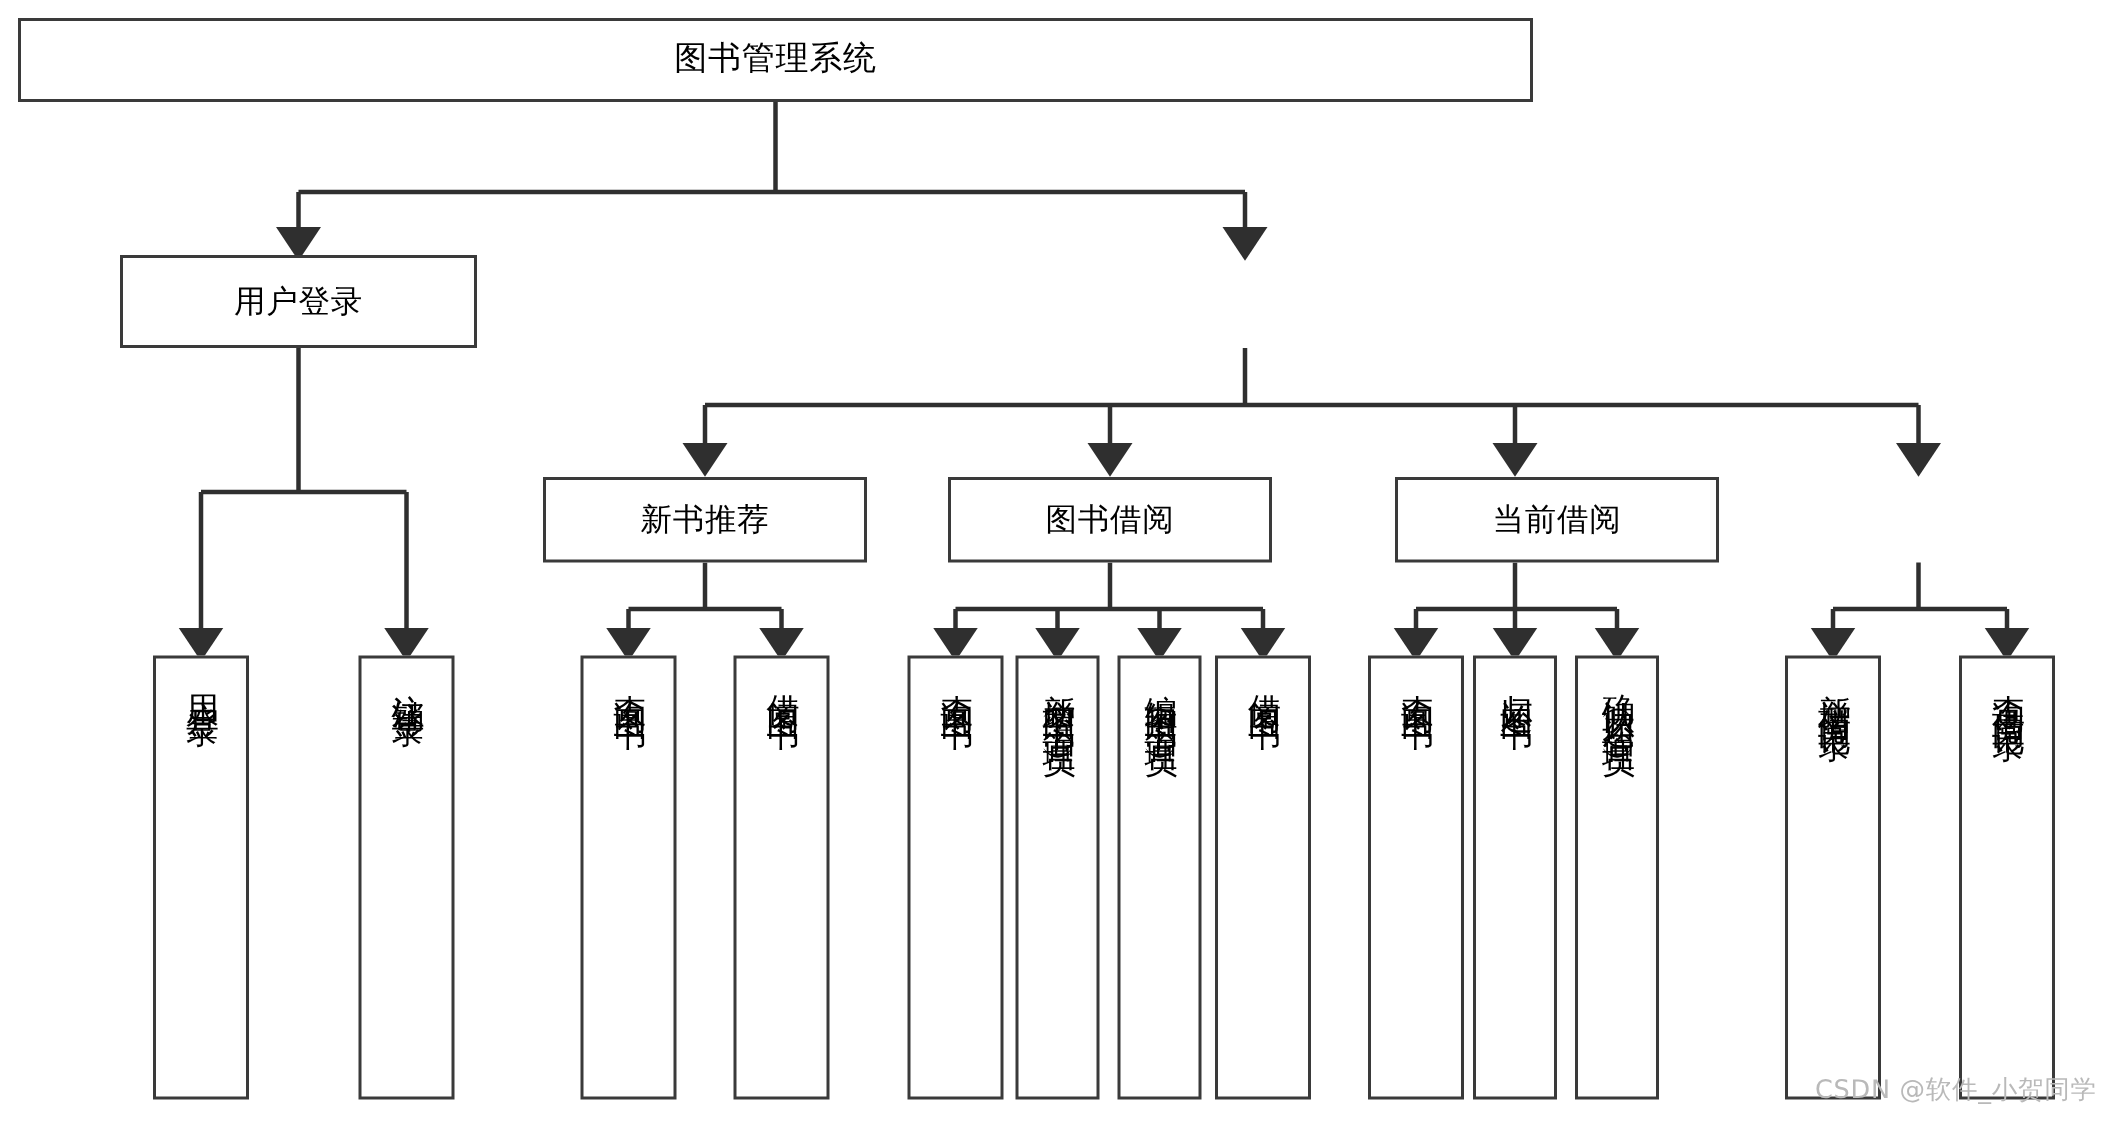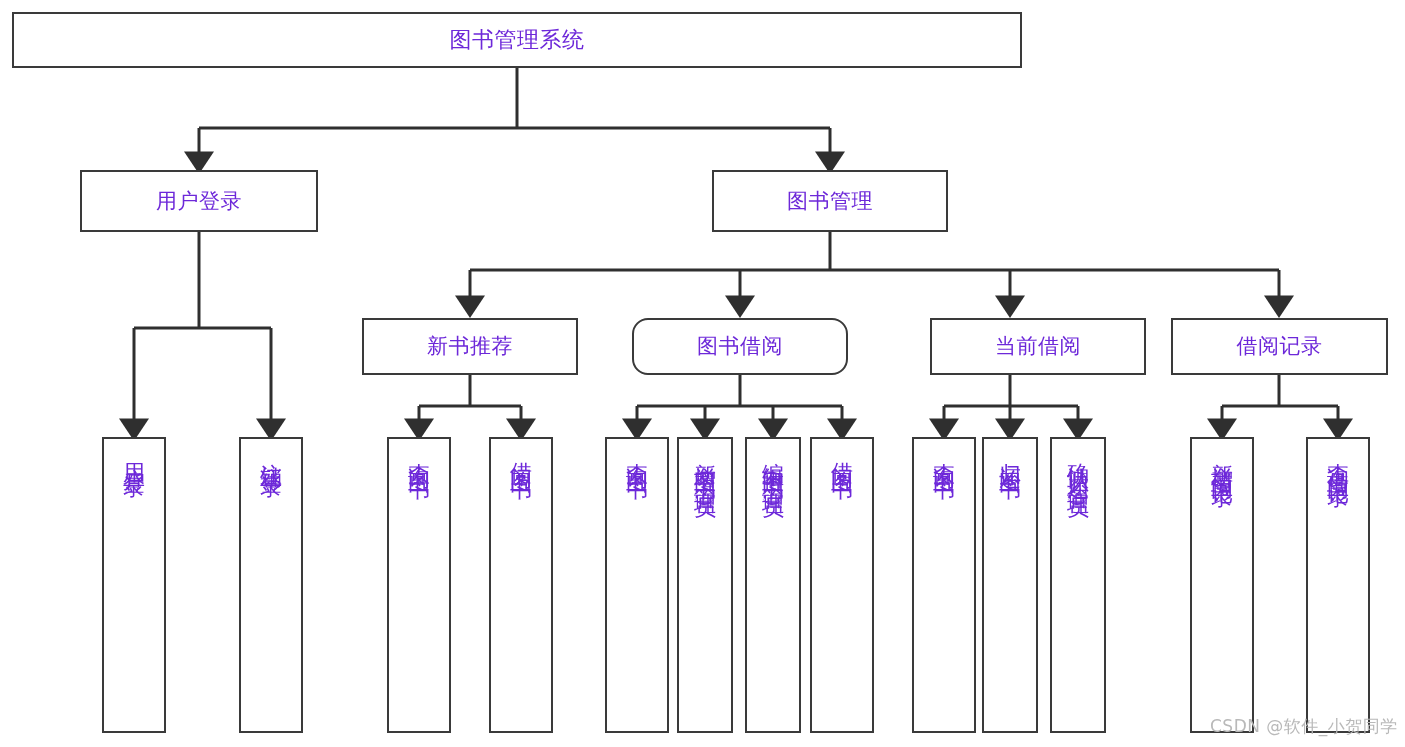--- a/index.html
+++ b/index.html
@@ -27,21 +27,21 @@
     pointer-events: none;
   }
   .node {
     position: absolute;
     box-sizing: border-box;
     background: #ffffff;
     border: 2px solid #3a3a3a;
     display: flex;
     align-items: center;
     justify-content: center;
-    color: #6d28d9;
+    color: #000000;
   }
   .node .label {
     display: block;
     text-align: center;
     line-height: 1.18;
     white-space: nowrap;
   }
   
   .node.horiz .label {
     font-size: 21px;
@@ -129,39 +129,33 @@
   </svg>
 
   <div class="node horiz root" style="left:12px; top:12px; width:1010px; height:56px;">
     <span class="label">图书管理系统</span>
   </div>
 
   <div class="node horiz" style="left:80px; top:170px; width:238px; height:62px;">
     <span class="label">用户登录</span>
   </div>
 
-  <div class="node horiz" style="left:712px; top:170px; width:236px; height:62px;">
-    <span class="label">图书管理</span>
-  </div>
 
   <div class="node horiz" style="left:362px; top:318px; width:216px; height:57px;">
     <span class="label">新书推荐</span>
   </div>
 
-  <div class="node horiz" style="left:632px; top:318px; width:216px; height:57px;border-radius:16px;">
+  <div class="node horiz" style="left:632px; top:318px; width:216px; height:57px;">
     <span class="label">图书借阅</span>
   </div>
 
   <div class="node horiz" style="left:902px; top:318px; width:216px; height:57px;margin-left:28px;">
     <span class="label">当前借阅</span>
   </div>
 
-  <div class="node horiz" style="left:1171px; top:318px; width:217px; height:57px;">
-    <span class="label">借阅记录</span>
-  </div>
 
   <div class="node vert" style="left:102px; top:437px; width:64px; height:296px;">
     <span class="label">用户登录</span>
   </div>
 
   <div class="node vert" style="left:239px; top:437px; width:64px; height:296px;">
     <span class="label">注销登录</span>
   </div>
 
   <div class="node vert" style="left:387px; top:437px; width:64px; height:296px;">

